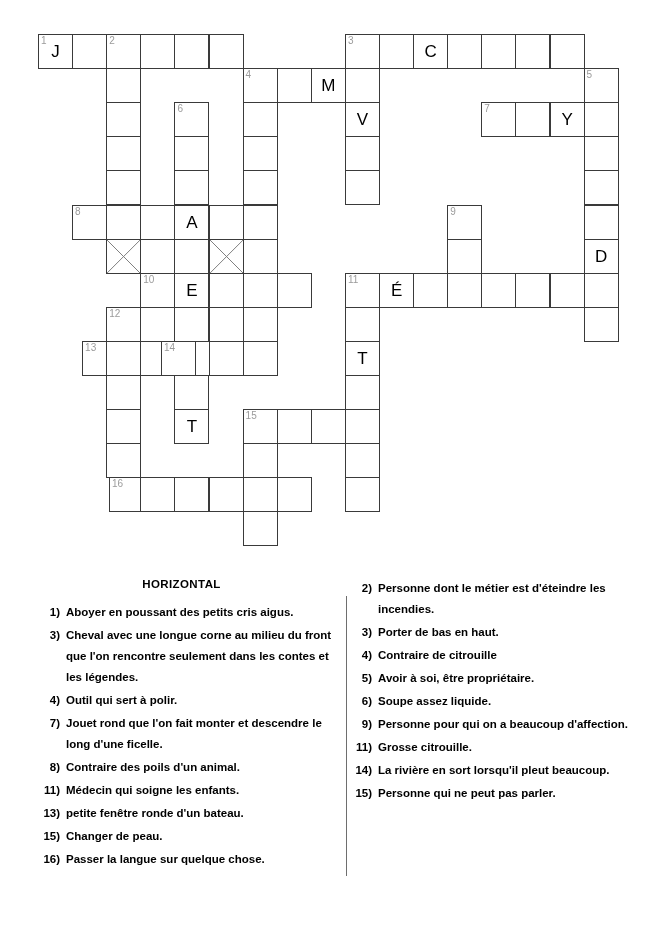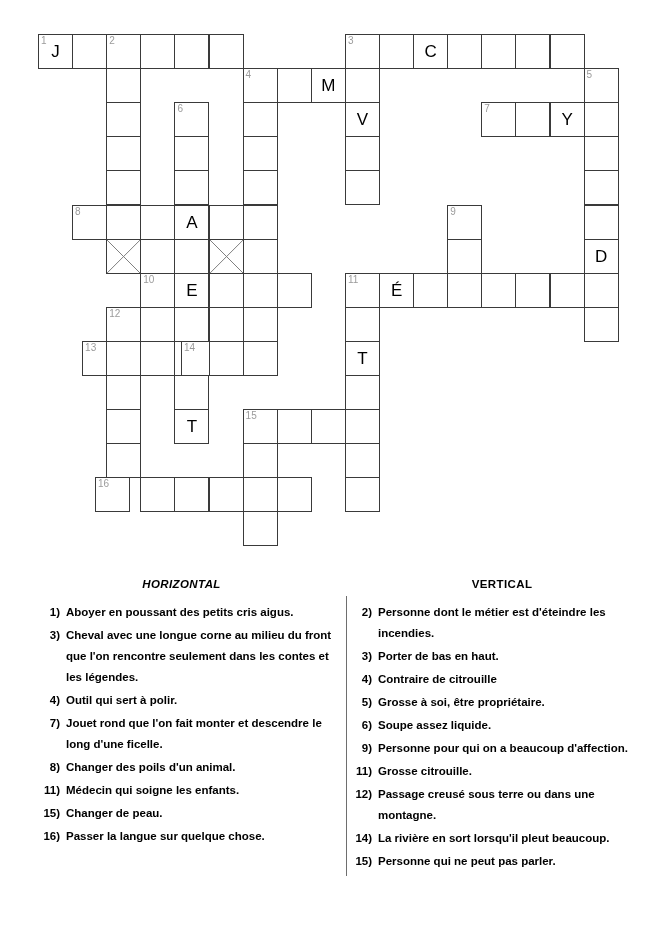--- a/index.html
+++ b/index.html
@@ -67,21 +67,21 @@
     width:300px;
   }
   .clue-head{
     text-align:center;
     font-size:11.5px;
     font-weight:bold;
     letter-spacing:0.4px;
     margin:0 0 12px 0;
     font-family:"Liberation Sans", sans-serif;
   }
-  .col-h .clue-head{padding-right:22px;font-style:italic;}
+  .col-h .clue-head{padding-right:22px;}
   .clue-list{
     list-style:none;
     margin:0;padding:0;
   }
   .clue{
     display:flex;
     font-size:11.5px;
     line-height:21px;
     margin-bottom:2px;
     font-family:"Liberation Sans", sans-serif;
@@ -232,21 +232,21 @@
     <div class="cell" style="left: 174.4px; top: 306.8px; width: 35.1px; height: 35.1px;"></div>
     <div class="cell" style="left: 208.5px; top: 306.8px; width: 35.1px; height: 35.1px;"></div>
     <div class="cell" style="left: 242.6px; top: 306.8px; width: 35.1px; height: 35.1px;"></div>
     <div class="cell" style="left: 344.9px; top: 306.8px; width: 35.1px; height: 35.1px;"></div>
     <div class="cell" style="left: 583.6px; top: 306.8px; width: 35.1px; height: 35.1px;"></div>
     <div class="cell" style="left: 72.1px; top: 340.9px; width: 35.1px; height: 35.1px; margin-left: 10px;">
       <span class="num">13</span>
     </div>
     <div class="cell" style="left: 106.2px; top: 340.9px; width: 35.1px; height: 35.1px;"></div>
     <div class="cell" style="left: 140.3px; top: 340.9px; width: 35.1px; height: 35.1px;"></div>
-    <div class="cell" style="left: 181px; top: 340.9px; width: 35.1px; height: 35.1px;">
+    <div class="cell" style="left: 161px; top: 340.9px; width: 35.1px; height: 35.1px;">
       <span class="num">14</span>
     </div>
     <div class="cell" style="left: 208.5px; top: 340.9px; width: 35.1px; height: 35.1px;"></div>
     <div class="cell" style="left: 242.6px; top: 340.9px; width: 35.1px; height: 35.1px;"></div>
     <div class="cell" style="left: 344.9px; top: 340.9px; width: 35.1px; height: 35.1px;">
       <span class="ltr">T</span>
     </div>
     <div class="cell" style="left: 106.2px; top: 375px; width: 35.1px; height: 35.1px;"></div>
     <div class="cell" style="left: 174.4px; top: 375px; width: 35.1px; height: 35.1px;"></div>
     <div class="cell" style="left: 344.9px; top: 375px; width: 35.1px; height: 35.1px;"></div>
@@ -256,21 +256,21 @@
     </div>
     <div class="cell" style="left: 242.6px; top: 409.1px; width: 35.1px; height: 35.1px;">
       <span class="num">15</span>
     </div>
     <div class="cell" style="left: 276.7px; top: 409.1px; width: 35.1px; height: 35.1px;"></div>
     <div class="cell" style="left: 310.8px; top: 409.1px; width: 35.1px; height: 35.1px;"></div>
     <div class="cell" style="left: 344.9px; top: 409.1px; width: 35.1px; height: 35.1px;"></div>
     <div class="cell" style="left: 106.2px; top: 443.2px; width: 35.1px; height: 35.1px;"></div>
     <div class="cell" style="left: 242.6px; top: 443.2px; width: 35.1px; height: 35.1px;"></div>
     <div class="cell" style="left: 344.9px; top: 443.2px; width: 35.1px; height: 35.1px;"></div>
-    <div class="cell" style="left: 95px; top: 477.3px; width: 35.1px; height: 35.1px;">
+    <div class="cell" style="left: 109px; top: 477.3px; width: 35.1px; height: 35.1px;">
       <span class="num">16</span>
     </div>
     <div class="cell" style="left: 140.3px; top: 477.3px; width: 35.1px; height: 35.1px;"></div>
     <div class="cell" style="left: 174.4px; top: 477.3px; width: 35.1px; height: 35.1px;"></div>
     <div class="cell" style="left: 208.5px; top: 477.3px; width: 35.1px; height: 35.1px;"></div>
     <div class="cell" style="left: 242.6px; top: 477.3px; width: 35.1px; height: 35.1px;"></div>
     <div class="cell" style="left: 276.7px; top: 477.3px; width: 35.1px; height: 35.1px;"></div>
     <div class="cell" style="left: 344.9px; top: 477.3px; width: 35.1px; height: 35.1px;"></div>
     <div class="cell" style="left: 242.6px; top: 511.4px; width: 35.1px; height: 35.1px;"></div>
   </div>
@@ -292,70 +292,69 @@
         <li class="clue">
           <span class="cnum">4)</span>
           <span class="ctxt">Outil qui sert à polir.</span>
         </li>
         <li class="clue">
           <span class="cnum">7)</span>
           <span class="ctxt">Jouet rond que l'on fait monter et descendre le long d'une ficelle.</span>
         </li>
         <li class="clue">
           <span class="cnum">8)</span>
-          <span class="ctxt">Changer des poils d'un animal.</span>
+          <span class="ctxt">Contraire des poils d'un animal.</span>
         </li>
         <li class="clue">
           <span class="cnum">11)</span>
           <span class="ctxt">Médecin qui soigne les enfants.</span>
+        </li>
+        <li class="clue">
+          <span class="cnum">13)</span>
+          <span class="ctxt">petite fenêtre ronde d'un bateau.</span>
         </li>
         <li class="clue">
           <span class="cnum">15)</span>
           <span class="ctxt">Changer de peau.</span>
         </li>
         <li class="clue">
           <span class="cnum">16)</span>
           <span class="ctxt">Passer la langue sur quelque chose.</span>
         </li>
       </ul>
   </div>
   <div class="col-v">
-    <div class="clue-head">VERTICAL</div>
     <ul class="clue-list" id="v-list">
         <li class="clue">
           <span class="cnum">2)</span>
           <span class="ctxt">Personne dont le métier est d'éteindre les incendies.</span>
         </li>
         <li class="clue">
           <span class="cnum">3)</span>
           <span class="ctxt">Porter de bas en haut.</span>
         </li>
         <li class="clue">
           <span class="cnum">4)</span>
           <span class="ctxt">Contraire de citrouille</span>
         </li>
         <li class="clue">
           <span class="cnum">5)</span>
-          <span class="ctxt">Grosse à soi, être propriétaire.</span>
+          <span class="ctxt">Avoir à soi, être propriétaire.</span>
         </li>
         <li class="clue">
           <span class="cnum">6)</span>
           <span class="ctxt">Soupe assez liquide.</span>
         </li>
         <li class="clue">
           <span class="cnum">9)</span>
           <span class="ctxt">Personne pour qui on a beaucoup d'affection.</span>
         </li>
         <li class="clue">
           <span class="cnum">11)</span>
           <span class="ctxt">Grosse citrouille.</span>
-        </li>
-        <li class="clue">
-          <span class="cnum">12)</span>
-          <span class="ctxt">Passage creusé sous terre ou dans une montagne.</span>
         </li>
         <li class="clue">
           <span class="cnum">14)</span>
           <span class="ctxt">La rivière en sort lorsqu'il pleut beaucoup.</span>
         </li>
         <li class="clue">
           <span class="cnum">15)</span>
           <span class="ctxt">Personne qui ne peut pas parler.</span>
         </li>
       </ul>

